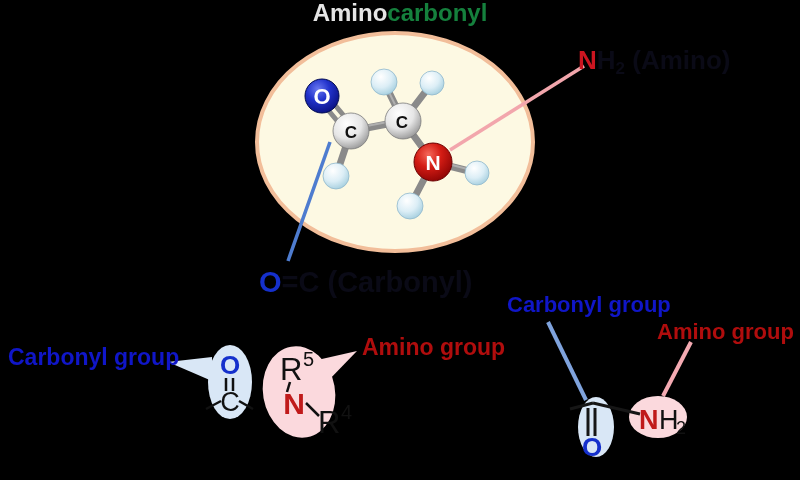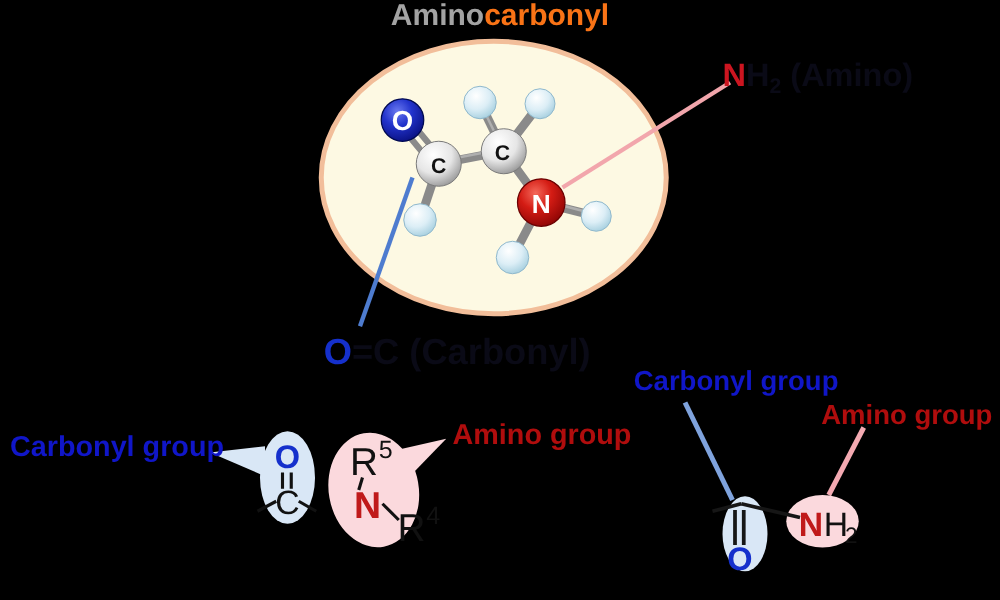--- a/index.html
+++ b/index.html
@@ -1,22 +1,22 @@
 <!DOCTYPE html>
 <html><head>
 <meta charset="utf-8">
 <style>
   html,body{margin:0;padding:0;background:#000;}
   #stage{position:relative;width:800px;height:480px;background:#000;overflow:hidden;
          font-family:"Liberation Sans",sans-serif;}
   #gfx{position:absolute;left:0;top:0;}
   .overlay{position:absolute;white-space:nowrap;font-weight:bold;}
   #title{left:0;top:0;width:800px;text-align:center;font-size:24px;line-height:26px;}
-  #title .t-red{color:#a3a3a3;}
-  #title .t-blue{color:#f97316;}
+  #title .t-red{color:#e5e5e5;}
+  #title .t-blue{color:#15803d;}
   #nh2-label{left:578px;top:45px;font-size:26px;line-height:30px;color:#0a0a16;}
   #nh2-label .lead{color:#cc1520;}
   #nh2-label .subs{font-size:17px;vertical-align:-5px;}
   #oc-label{left:259px;top:265px;font-size:29px;line-height:34px;color:#0a0a16;}
   #oc-label .lead{color:#1530cc;}
   #carbonyl-left{left:8px;top:344px;font-size:23px;color:#1016c8;}
   #amino-middle{left:362px;top:334px;font-size:23px;color:#b00d0d;}
   #carbonyl-right{left:507px;top:292px;font-size:22px;color:#1016c8;}
   #amino-right{left:657px;top:319px;font-size:22px;color:#b00d0d;}
   text{font-family:"Liberation Sans",sans-serif;}

